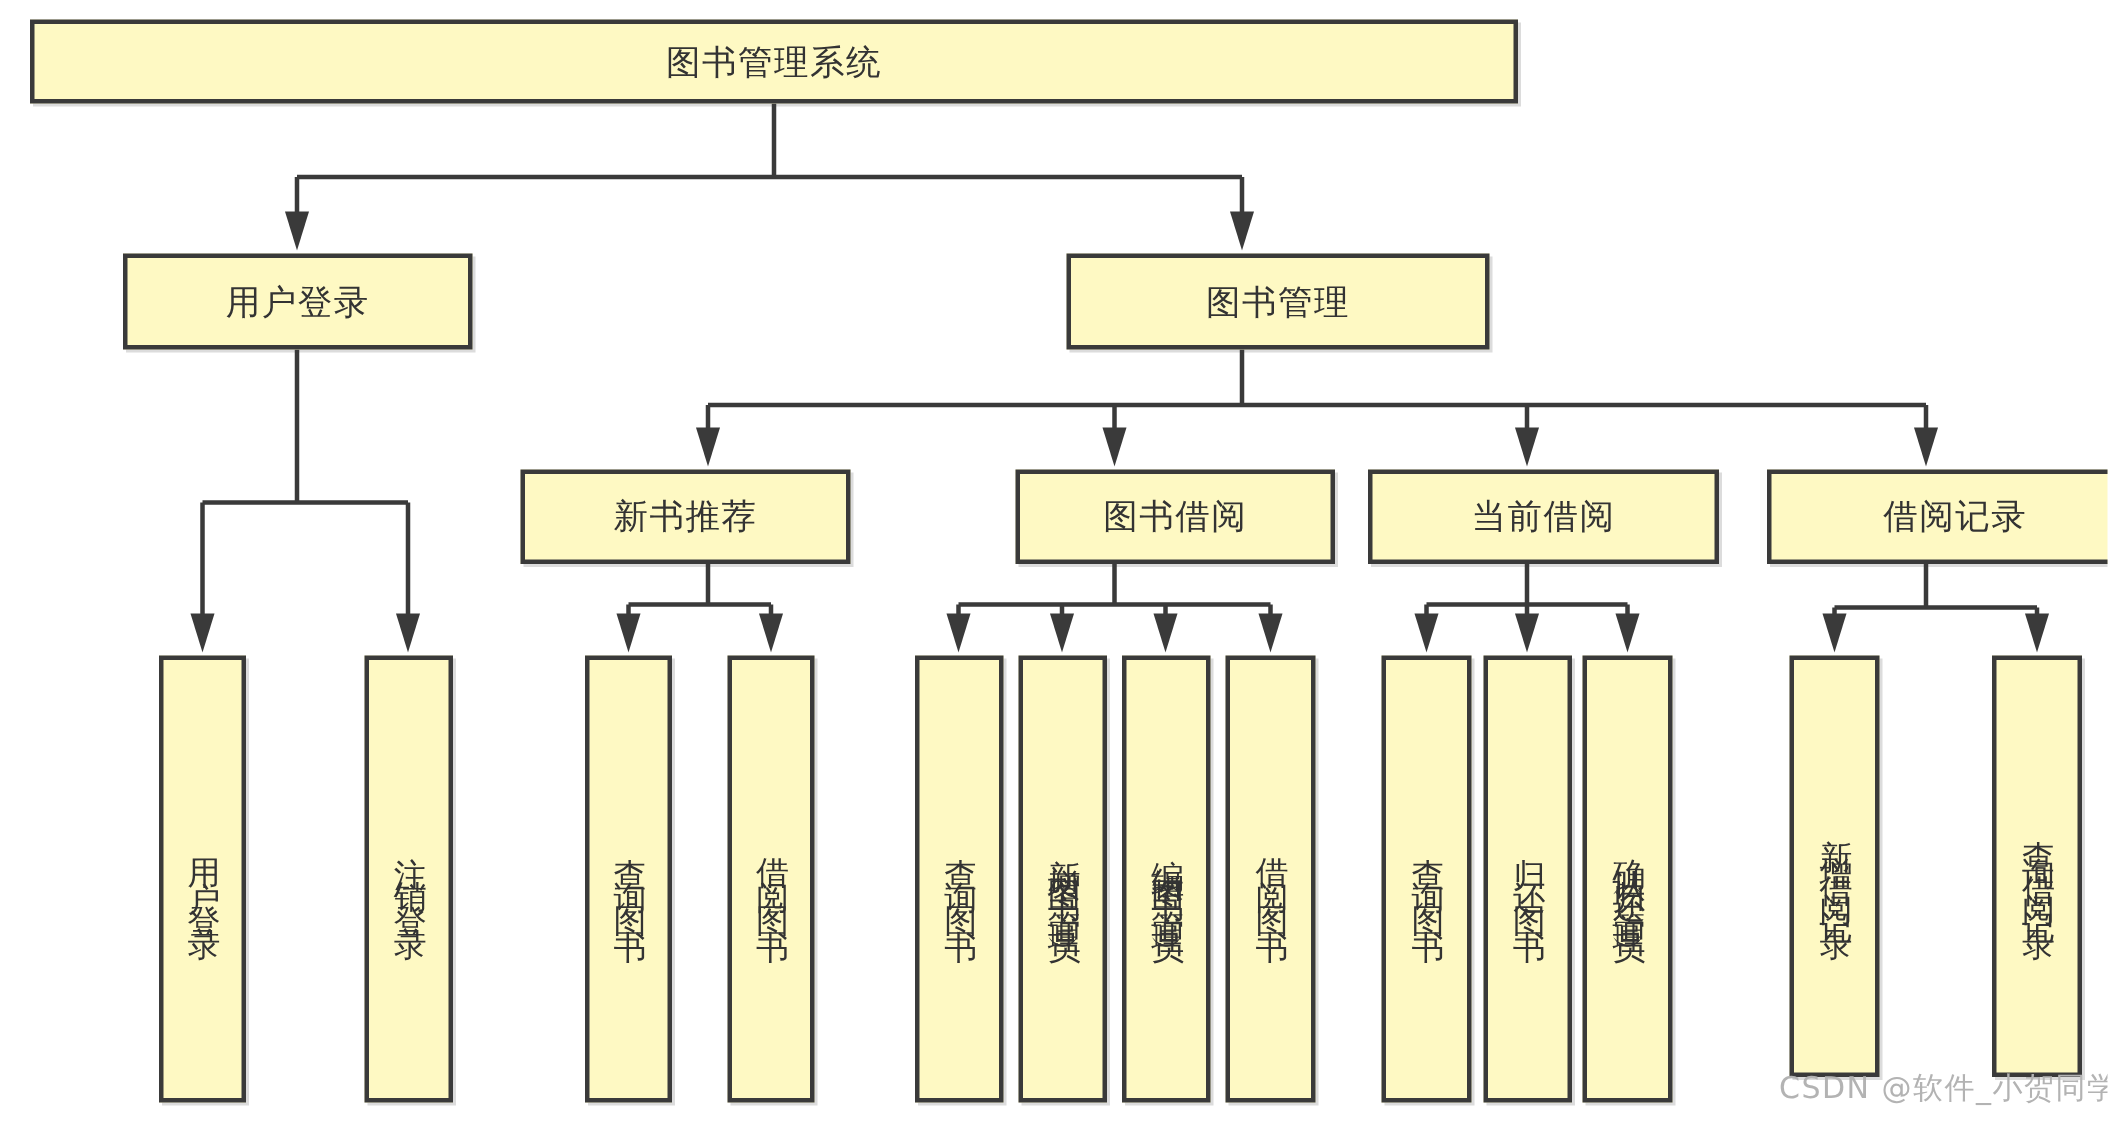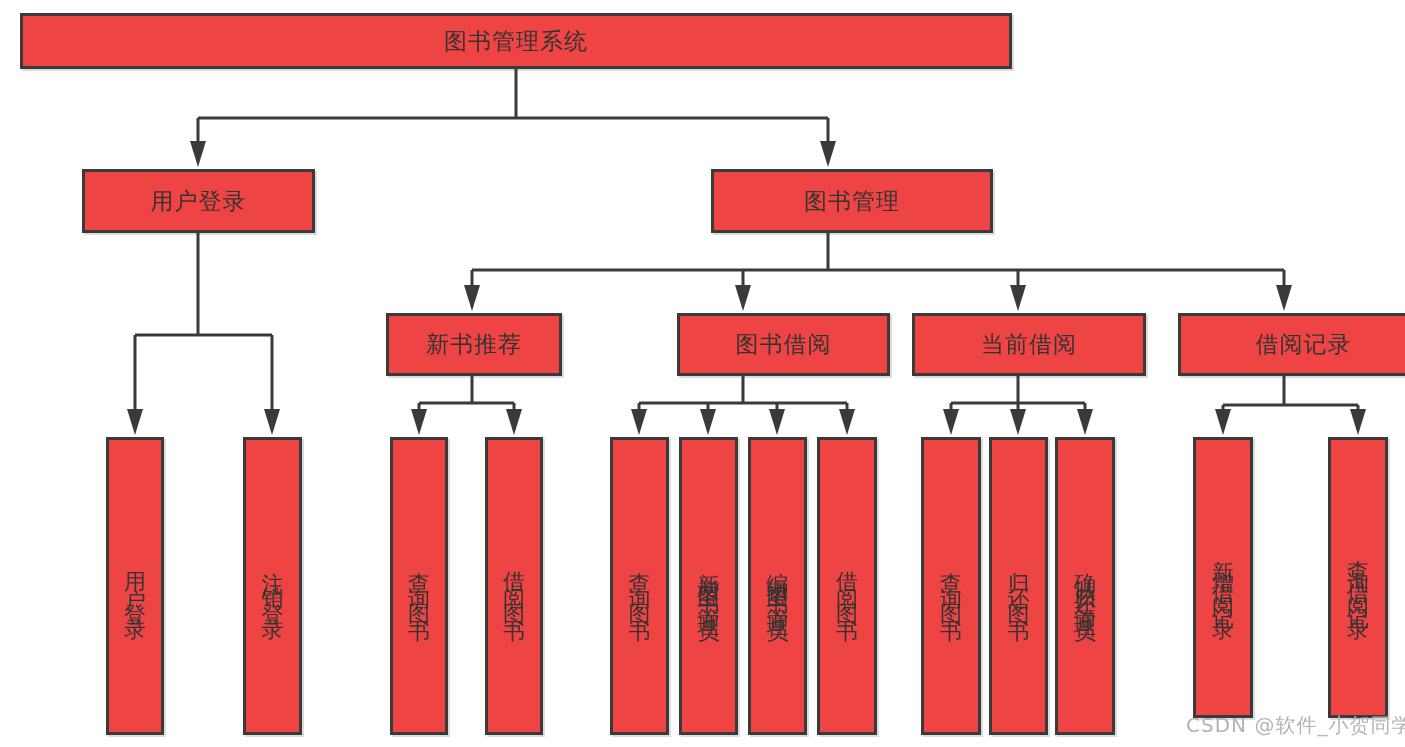--- a/index.html
+++ b/index.html
@@ -22,21 +22,21 @@
   svg.connectors {
     position: absolute; left: 0; top: 0;
     width: 1405px; height: 747px;
     color: var(--line);
     z-index: 1;
   }
   svg.connectors path { stroke: currentColor; stroke-width: 3; fill: none; }
   svg.connectors polygon { fill: currentColor; stroke: none; }
   .node {
     position: absolute;
-    background: #ef4444;
+    background: #fef9c3;
     border: 3px solid var(--line);
     box-shadow: 2px 2px 0 rgba(60,60,60,0.18);
     display: flex; align-items: center; justify-content: center;
     z-index: 2;
   }
   .node .hlabel {
     font-size: 23px;
     letter-spacing: 1px;
     color: var(--text);
     white-space: nowrap;
@@ -106,21 +106,21 @@
     <span class="hlabel">图书管理系统</span>
   </div>
 
   <div class="node" style="left:82px; top:169px; width:233px; height:64px;">
     <span class="hlabel">用户登录</span>
   </div>
   <div class="node" style="left:711px; top:169px; width:282px; height:64px;">
     <span class="hlabel">图书管理</span>
   </div>
 
-  <div class="node" style="left:386px; top:313px; width:176px; height:63px;">
+  <div class="node" style="left:347px; top:313px; width:220px; height:63px;">
     <span class="hlabel">新书推荐</span>
   </div>
   <div class="node" style="left:637px; top:313px; width:213px; height:63px;margin-left:40px;">
     <span class="hlabel">图书借阅</span>
   </div>
   <div class="node" style="left:912px; top:313px; width:234px; height:63px;">
     <span class="hlabel">当前借阅</span>
   </div>
   <div class="node" style="left:1178px; top:313px; width:251px; height:63px;">
     <span class="hlabel">借阅记录</span>

